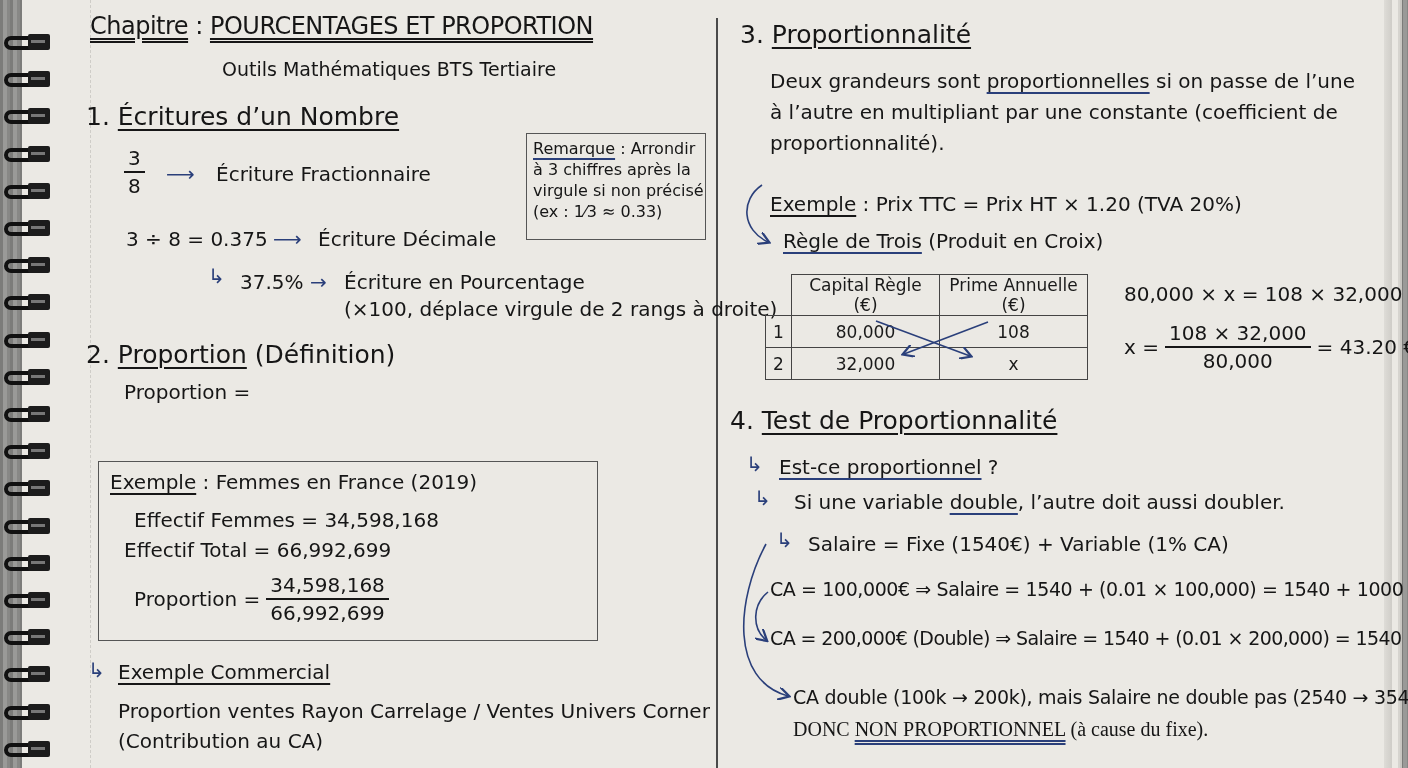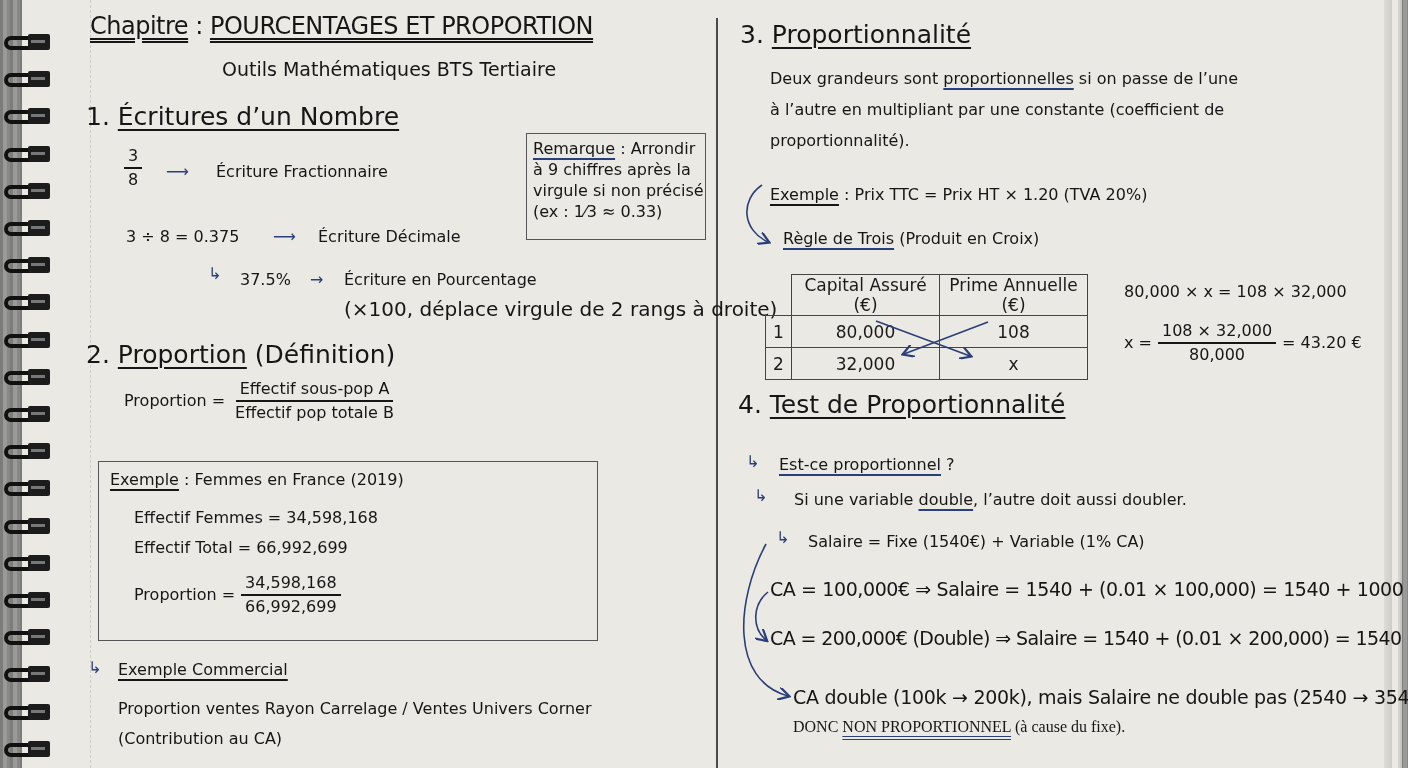--- a/index.html
+++ b/index.html
@@ -51,21 +51,21 @@
   .hw { font-family: "DejaVu Sans", sans-serif; position: absolute; white-space: nowrap; color: #161616; }
   .ul { text-decoration: underline; text-underline-offset: 4px; text-decoration-thickness: 1.5px; }
   .ul-blue { text-decoration: underline; text-decoration-color: #2a3f7a; text-underline-offset: 4px; text-decoration-thickness: 1.5px; }
   .ul-double { text-decoration: underline double; text-underline-offset: 4px; }
   .ul-double-blue { text-decoration: underline double #2a3f7a; text-underline-offset: 4px; }
   .blue { color: #2a3f7a; }
 
   .title { left: 90px; top: 12px; font-size: 24px; letter-spacing: -0.5px; }
   .subtitle { left: 222px; top: 58px; font-size: 19px; text-align: right; }
   .h2 { font-size: 25px; }
-  .t20 { font-size: 16px; }
+  .t20 { font-size: 20px; }
   .t19 { font-size: 19px; }
   .t17 { font-size: 20px; }
 
   .frac { display: inline-flex; flex-direction: column; align-items: center; vertical-align: middle; }
   .frac .num { border-bottom: 2px solid #161616; padding: 0 4px 2px; line-height: 1.1; }
   .frac .den { padding: 2px 4px 0; line-height: 1.1; }
 
   .box-remark {
     position: absolute; left: 526px; top: 133px; width: 180px; height: 107px;
     border: 1.5px solid #555; padding: 4px 6px; font-size: 16px; line-height: 21px;
@@ -209,46 +209,42 @@
 <div class="hw t20" style="left:240px; top:270px;">37.5%</div>
 <div class="hw t20 blue" style="left:310px; top:270px;">→</div>
 <div class="hw t20" style="left:344px; top:270px;">Écriture en Pourcentage</div>
 <div class="hw t17" style="left:344px; top:297px;">(×100, déplace virgule de 2 rangs à droite)</div>
 
 <div class="box-remark">
   <div class="hw" style="position:static;">
     <span class="ul-blue">Remarque</span>
     <span>: Arrondir</span>
   </div>
-  <div class="hw" style="position:static;">à 9 chiffres après la</div>
+  <div class="hw" style="position:static;">à 3 chiffres après la</div>
   <div class="hw" style="position:static;text-align:right;">virgule si non précisé</div>
   <div class="hw" style="position:static;">(ex : 1⁄3 ≈ 0.33)</div>
 </div>
 
 <div class="hw h2" style="left:86px; top:340px;">
   <span>2.</span>
   <span class="ul">Proportion</span>
   <span>(Définition)</span>
 </div>
 
 <div class="hw t20" style="left:124px; top:380px; display:flex; align-items:center; gap:6px;">
   <span>Proportion =</span>
-  <span class="frac">
-    <span class="num">Effectif sous-pop A</span>
-    <span class="den">Effectif pop totale B</span>
-  </span>
 </div>
 
 <div class="box-example"></div>
 <div class="hw t20" style="left:110px; top:470px;">
   <span class="ul">Exemple</span>
   <span>: Femmes en France (2019)</span>
 </div>
 <div class="hw t20" style="left:134px; top:508px;">Effectif Femmes = 34,598,168</div>
-<div class="hw t20" style="left:134px; top:538px;">Effectif Total = 66,992,699</div>
+<div class="hw t20" style="left:124px; top:538px;">Effectif Total = 66,992,699</div>
 <div class="hw t20" style="left:134px; top:574px; display:flex; align-items:center; gap:6px;">
   <span>Proportion =</span>
   <span class="frac">
     <span class="num">34,598,168</span>
     <span class="den">66,992,699</span>
   </span>
 </div>
 
 <div class="hw t20 blue" style="left:88px; top:658px;">↳</div>
 <div class="hw t20 ul" style="left:118px; top:660px;">Exemple Commercial</div>
@@ -260,34 +256,34 @@
   <span class="ul">Proportionnalité</span>
 </div>
 <div class="hw t20" style="left:770px; top:69px;">
   <span>Deux grandeurs sont</span>
   <span class="ul-blue">proportionnelles</span>
   <span>si on passe de l’une</span>
 </div>
 <div class="hw t20" style="left:770px; top:100px;">à l’autre en multipliant par une constante (coefficient de</div>
 <div class="hw t20" style="left:770px; top:131px;">proportionnalité).</div>
 
-<div class="hw t20" style="left:770px; top:185px;">
+<div class="hw t20" style="left:770px; top:192px;">
   <span class="ul">Exemple</span>
   <span>: Prix TTC = Prix HT × 1.20 (TVA 20%)</span>
 </div>
 <div class="hw t20" style="left:783px; top:229px;">
   <span class="ul-blue">Règle de Trois</span>
   <span>(Produit en Croix)</span>
 </div>
 
 <table class="rule3">
   <tbody>
       <tr>
     <th class="empty"></th>
-    <th>Capital Assuré (€)</th>
+    <th>Capital Règle (€)</th>
     <th>Prime Annuelle (€)</th>
   </tr>
   <tr>
     <td class="idx">1</td>
     <td style="width:148px;">80,000</td>
     <td style="width:148px;">108</td>
   </tr>
   <tr>
     <td class="idx">2</td>
     <td>32,000</td>
@@ -299,21 +295,21 @@
 <div class="hw t20" style="left:1124px; top:282px;">80,000 × x = 108 × 32,000</div>
 <div class="hw t20" style="left:1124px; top:322px; display:flex; align-items:center; gap:6px;">
   <span>x =</span>
   <span class="frac">
     <span class="num">108 × 32,000</span>
     <span class="den">80,000</span>
   </span>
   <span>= 43.20 €</span>
 </div>
 
-<div class="hw h2" style="left:730px; top:390px;margin-left:8px;">
+<div class="hw h2" style="left:730px; top:406px;">
   <span>4.</span>
   <span class="ul">Test de Proportionnalité</span>
 </div>
 <div class="hw t20 blue" style="left:746px; top:452px;">↳</div>
 <div class="hw t20" style="left:779px; top:455px;">
   <span class="ul-blue">Est-ce proportionnel</span>
   <span>?</span>
 </div>
 <div class="hw t20 blue" style="left:754px; top:486px;">↳</div>
 <div class="hw t20" style="left:794px; top:490px;">

